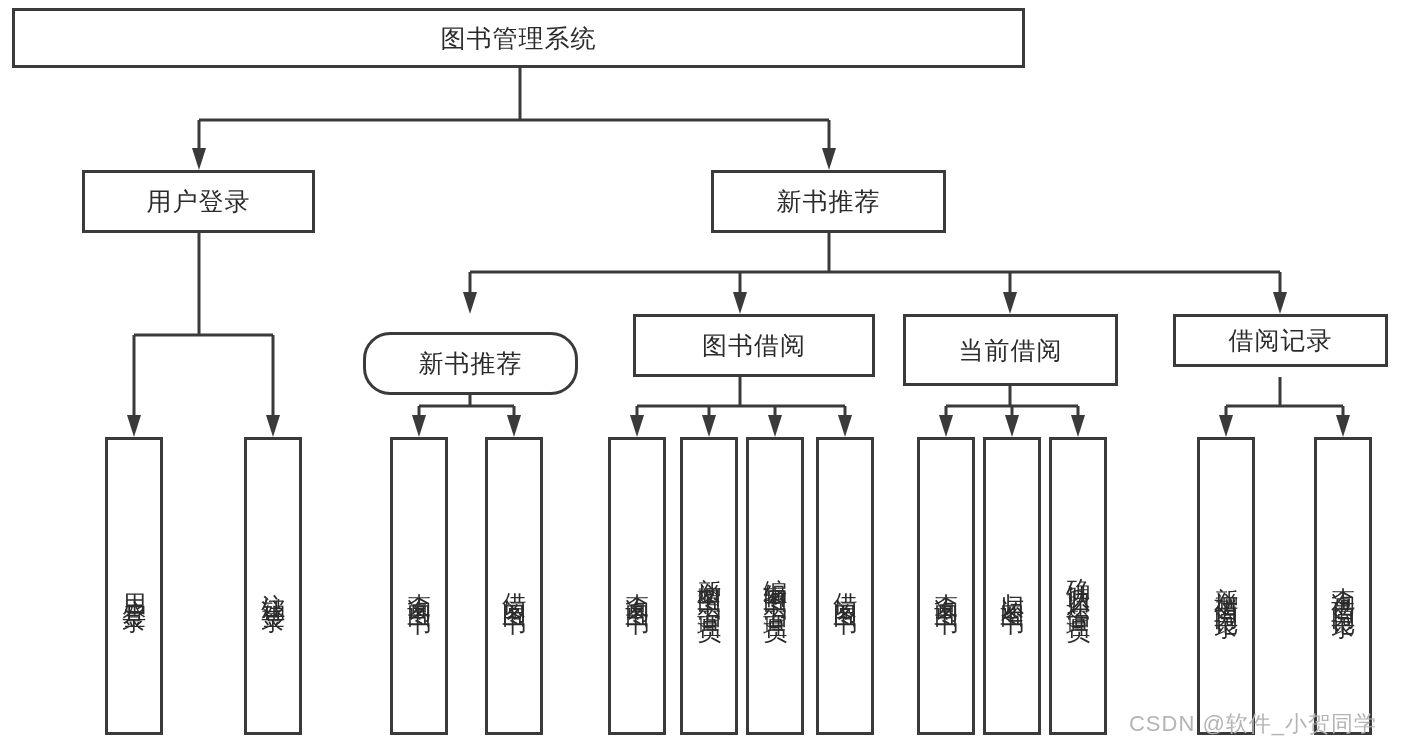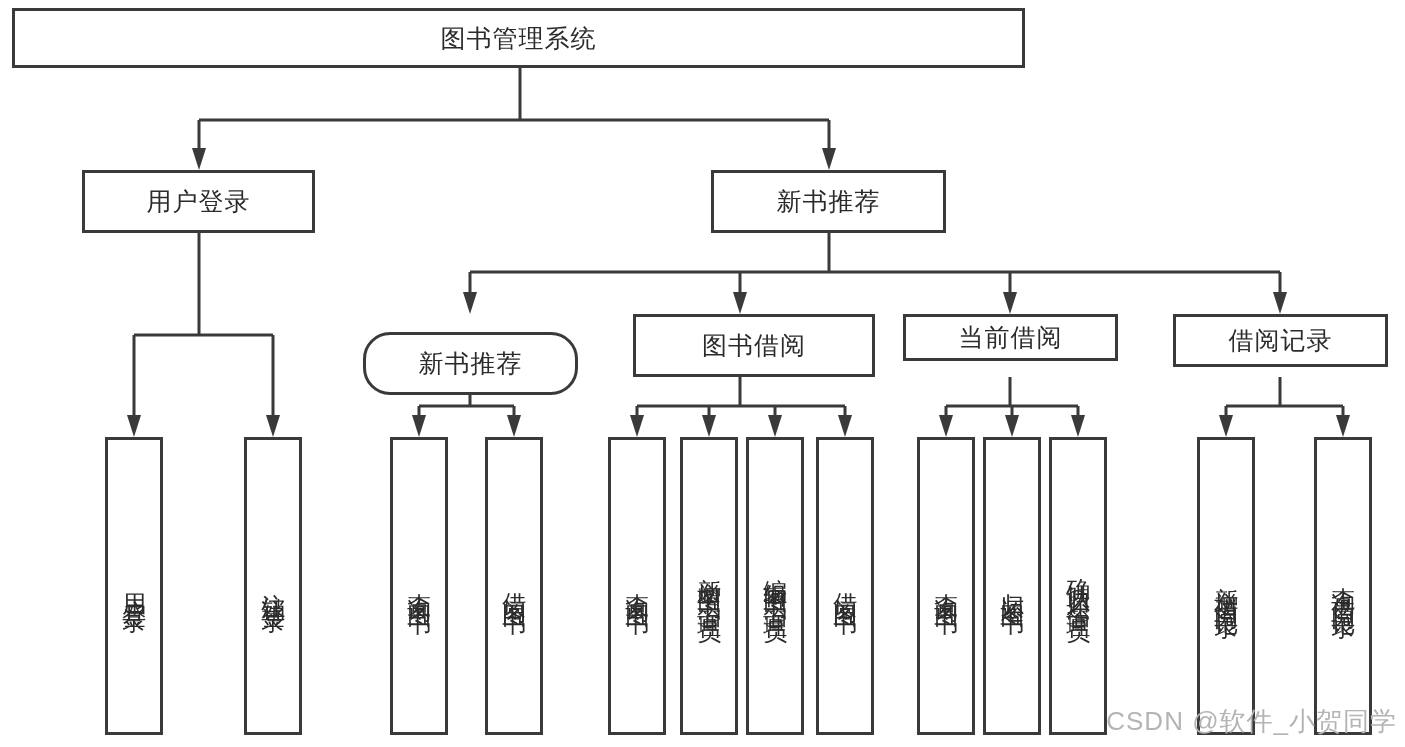--- a/index.html
+++ b/index.html
@@ -54,23 +54,23 @@
   .node.vertical .lbl {
     writing-mode: vertical-rl;
     text-orientation: mixed;
     font-size: 24px;
     letter-spacing: 6px;
     white-space: normal;
     line-height: 1.1;
   }
   .watermark {
     position: absolute;
-    right: 8px;
+    right: 28px;
     bottom: 8px;
-    font-size: 26px;
+    font-size: 22px;
     color: var(--watermark-color);
     letter-spacing: 1px;
     z-index: 5;
     white-space: nowrap;
   }
 </style>
 </head>
 <body>
 
 <div class="stage">
@@ -121,21 +121,21 @@
   <div class="node" style="left:711px; top:170px; width:235px; height:63px;">
     <span class="lbl">新书推荐</span>
   </div>
 
   <div class="node" style="left:363px; top:332px; width:215px; height:63px;border-radius:27px;">
     <span class="lbl">新书推荐</span>
   </div>
   <div class="node" style="left:633px; top:314px; width:242px; height:63px;">
     <span class="lbl">图书借阅</span>
   </div>
-  <div class="node" style="left:903px; top:314px; width:215px; height:47px;">
+  <div class="node" style="left:903px; top:314px; width:215px; height:72px;">
     <span class="lbl">当前借阅</span>
   </div>
   <div class="node" style="left:1173px; top:314px; width:215px; height:53px;">
     <span class="lbl">借阅记录</span>
   </div>
 
   <div class="node vertical" style="left:105px; top:437px; width:58px; height:298px;">
     <span class="lbl">用户登录</span>
   </div>
   <div class="node vertical" style="left:244px; top:437px; width:58px; height:298px;">

